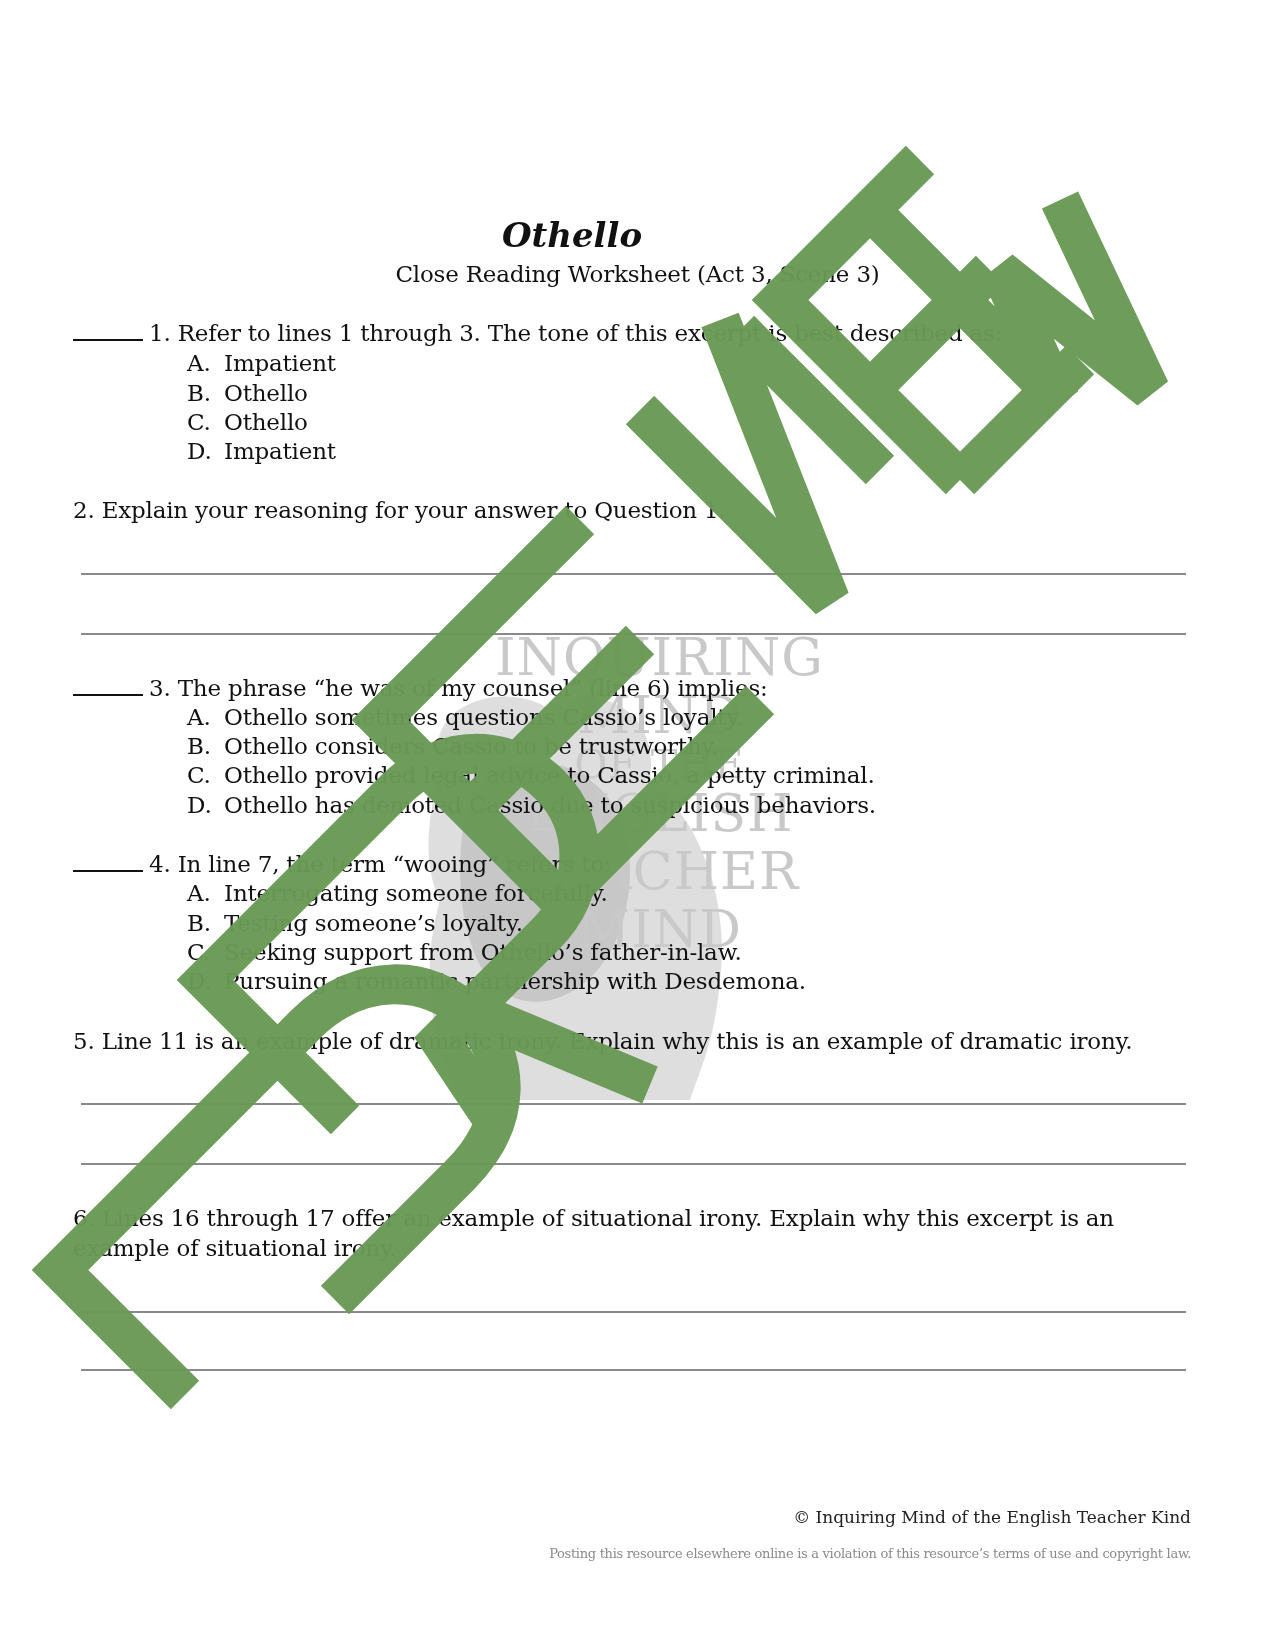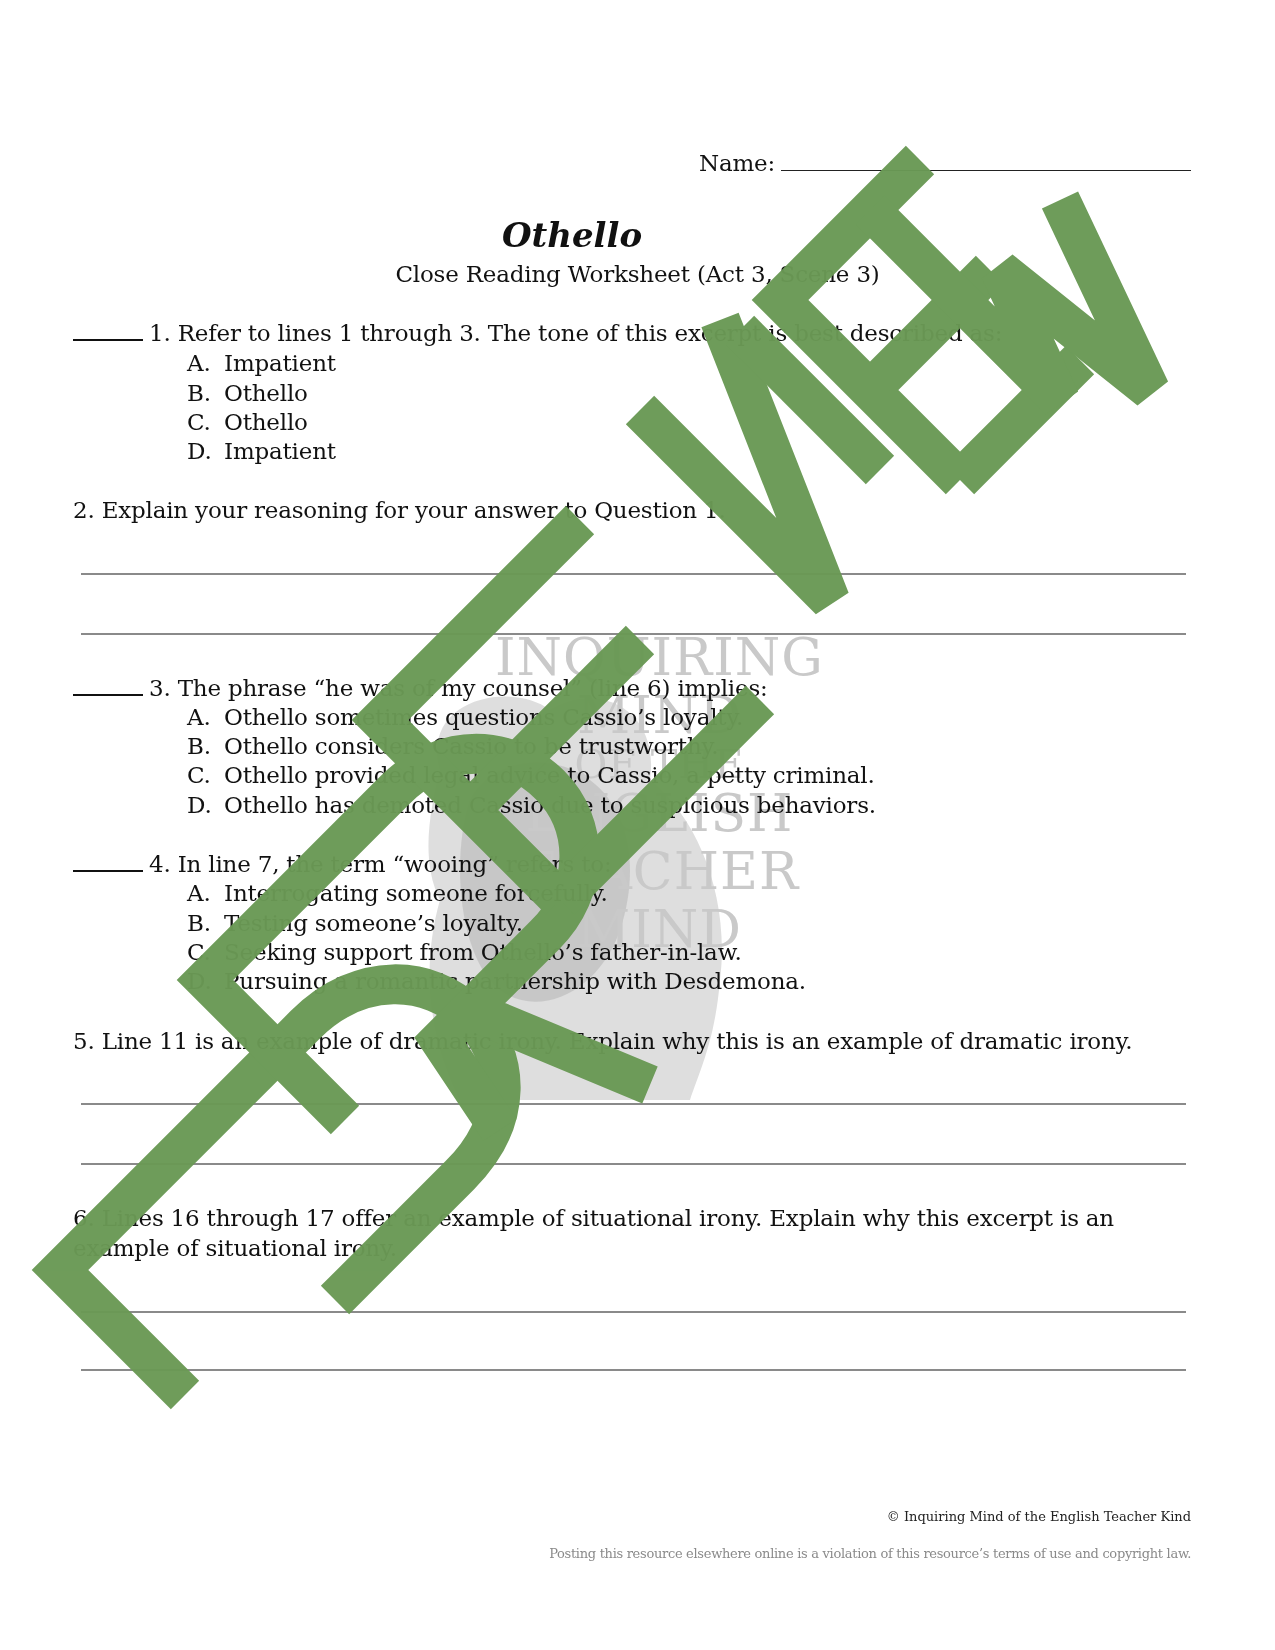--- a/index.html
+++ b/index.html
@@ -10,21 +10,21 @@
     .t { font-size: 23px; line-height: 30px; letter-spacing: -0.2px; }
     .name-row { right: 84px; top: 148px; }
     .name-line { display: inline-block; width: 410px; border-bottom: 1.5px solid #222; height: 22px; vertical-align: baseline; margin-left: 6px; }
     .title { left: 0; width: 1144px; top: 215px; text-align: center; font-size: 34px; font-style: italic; font-weight: bold; }
     .subtitle { left: 0; width: 1275px; top: 259px; text-align: center; }
     .blank { display: inline-block; width: 70px; border-bottom: 2px solid #111; height: 20px; margin-right: 6px; vertical-align: baseline; }
     .q { left: 73px; }
     .opt-letter { left: 187px; }
     .opt-text { left: 224px; text-align: center; }
     .answer-line { position: absolute; left: 81px; width: 1105px; height: 0; border-top: 2px solid #8a8a8a; }
-    .footer1 { right: 84px; top: 1506px; font-size: 13px; line-height: 22px; color: #222; }
+    .footer1 { right: 84px; top: 1506px; font-size: 17px; line-height: 22px; color: #222; }
     .footer2 { right: 84px; top: 1528px; font-size: 13px; line-height: 17px; color: #8a8a8a; letter-spacing: -0.3px; }
     .footer3 { right: 84px; top: 1545px; font-size: 13px; line-height: 17px; color: #8a8a8a; letter-spacing: -0.3px; }
     .logo-wm { position: absolute; left: 400px; top: 640px; width: 500px; height: 460px; pointer-events: none; }
     .logo-text { position: absolute; left: 495px; top: 628px; font-family: "DejaVu Serif", serif; color: #c9c9c9; font-size: 52px; line-height: 58px; text-align: center; letter-spacing: 1px; }
     .preview-wm { position: absolute; left: 0; top: 0; width: 1275px; height: 1650px; pointer-events: none; }
   </style>
 </head>
 <body>
 
 <div class="page">
@@ -35,23 +35,20 @@
   </svg>
   <div class="logo-text">
     <div>INQUIRING</div>
     <div>MIND</div>
     <div style="font-size:40px;line-height:40px;">OF THE</div>
     <div>ENGLISH</div>
     <div>TEACHER</div>
     <div>MIND</div>
   </div>
 
-  <div class="abs t name-row">
-    <span>Name:</span><span class="name-line"></span>
-  </div>
   <div class="abs title">Othello</div>
   <div class="abs t subtitle">Close Reading Worksheet (Act 3, Scene 3)</div>
 
   <div class="abs t q" style="top:318px;">
     <span class="blank"></span><span>1. Refer to lines 1 through 3.  The tone of this excerpt is best described as:</span>
   </div>
   <div class="abs t opt-letter" style="top:348px;">A.</div>
   <div class="abs t opt-text" style="top:348px;">Impatient</div>
   <div class="abs t opt-letter" style="top:378px;">B.</div>
   <div class="abs t opt-text" style="top:378px;">Othello</div>

